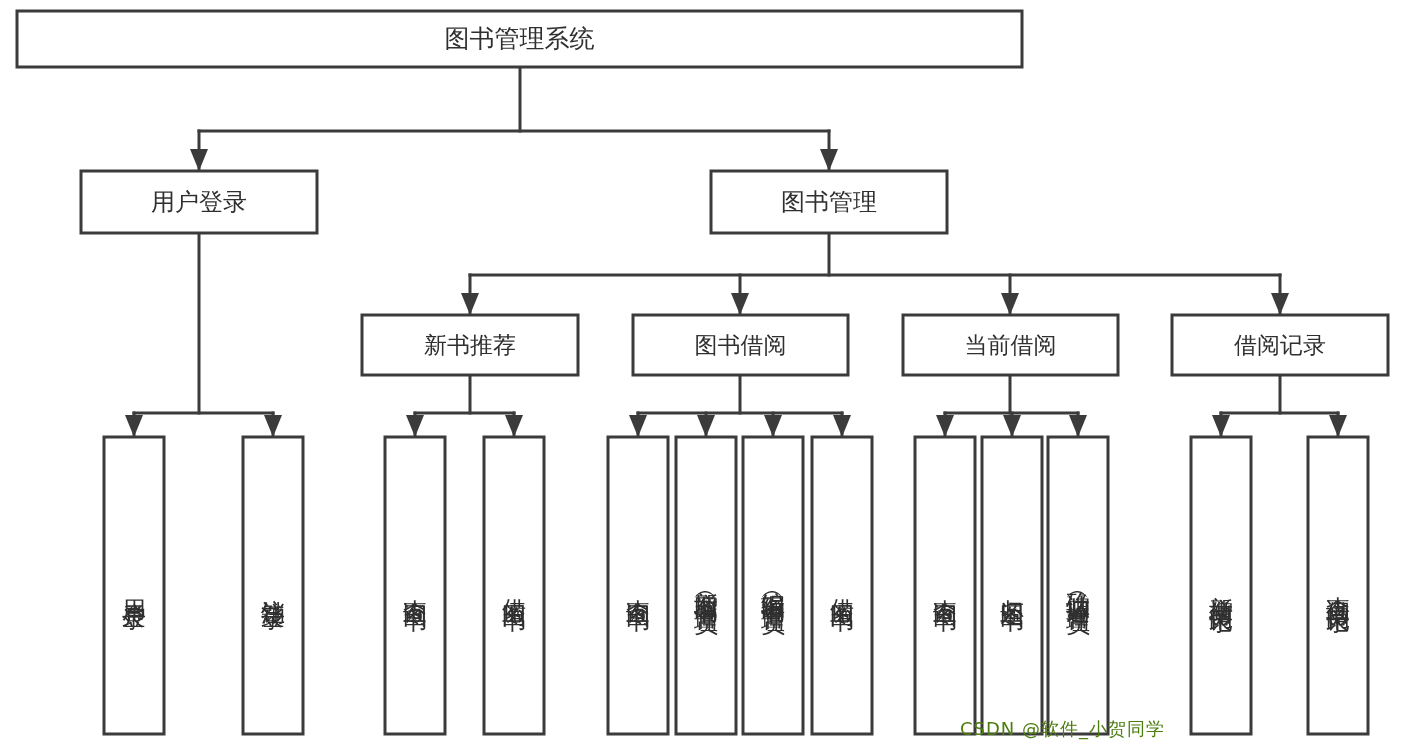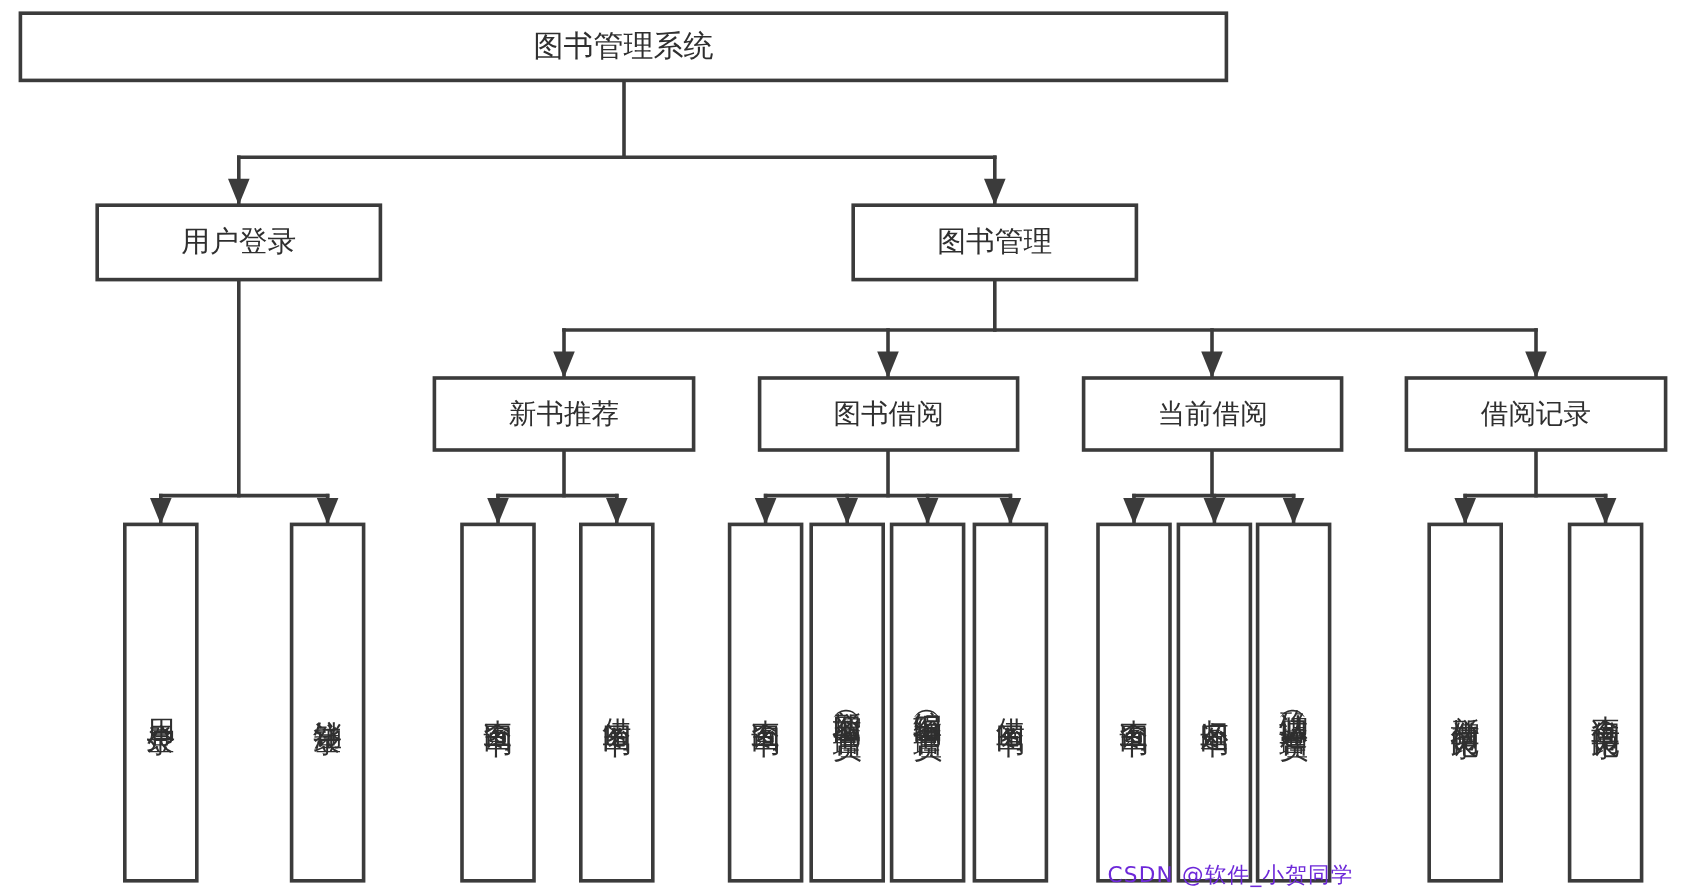--- a/index.html
+++ b/index.html
@@ -1,33 +1,33 @@
 <!DOCTYPE html>
 <html><head>
 <meta charset="utf-8">
 <style>
   html,body{margin:0;padding:0;background:#ffffff;}
   body{width:1405px;height:747px;overflow:hidden;
        font-family:"DejaVu Sans","Liberation Sans",sans-serif;}
-  #diagram-root{position:relative;width:1136px;height:747px;background:#fff;}
+  #diagram-root{position:relative;width:1136px;height:747px;background:#fff;padding-left:37px;}
   svg#tree{position:absolute;left:0;top:0;width:1405px;height:747px;display:block;}
   .node-rect{fill:#ffffff;stroke:#3b3b3b;stroke-width:3;}
   .edge{stroke:#3b3b3b;stroke-width:3;fill:none;stroke-linecap:square;}
   .arrow-head{fill:#3b3b3b;stroke:none;}
   .node-text{fill:#2f2f2f;font-family:"DejaVu Sans","Liberation Sans",sans-serif;
              text-anchor:middle;dominant-baseline:middle;}
   .t-root{font-size:25px;}
   .t-l2{font-size:24px;}
   .t-l3{font-size:23px;}
   .leaf-label{position:absolute;display:flex;align-items:center;justify-content:center;
               writing-mode:vertical-rl;text-orientation:upright;
               font-size:24px;color:#2f2f2f;letter-spacing:3px;line-height:1;
               font-family:"DejaVu Sans","Liberation Sans",sans-serif;
               white-space:nowrap;pointer-events:none;}
-  #watermark{position:absolute;right:8px;bottom:6px;font-size:18px;color:#6d28d9;
+  #watermark{position:absolute;right:8px;bottom:6px;font-size:18px;color:#4d7c0f;
              font-family:"DejaVu Sans","Liberation Sans",sans-serif;
              letter-spacing:1px;user-select:none;}
 </style>
 </head>
 <body>
 
 <div id="diagram-root">
 
   <svg id="tree" viewBox="0 0 1405 747" xmlns="http://www.w3.org/2000/svg">
     <g id="edges-layer">

